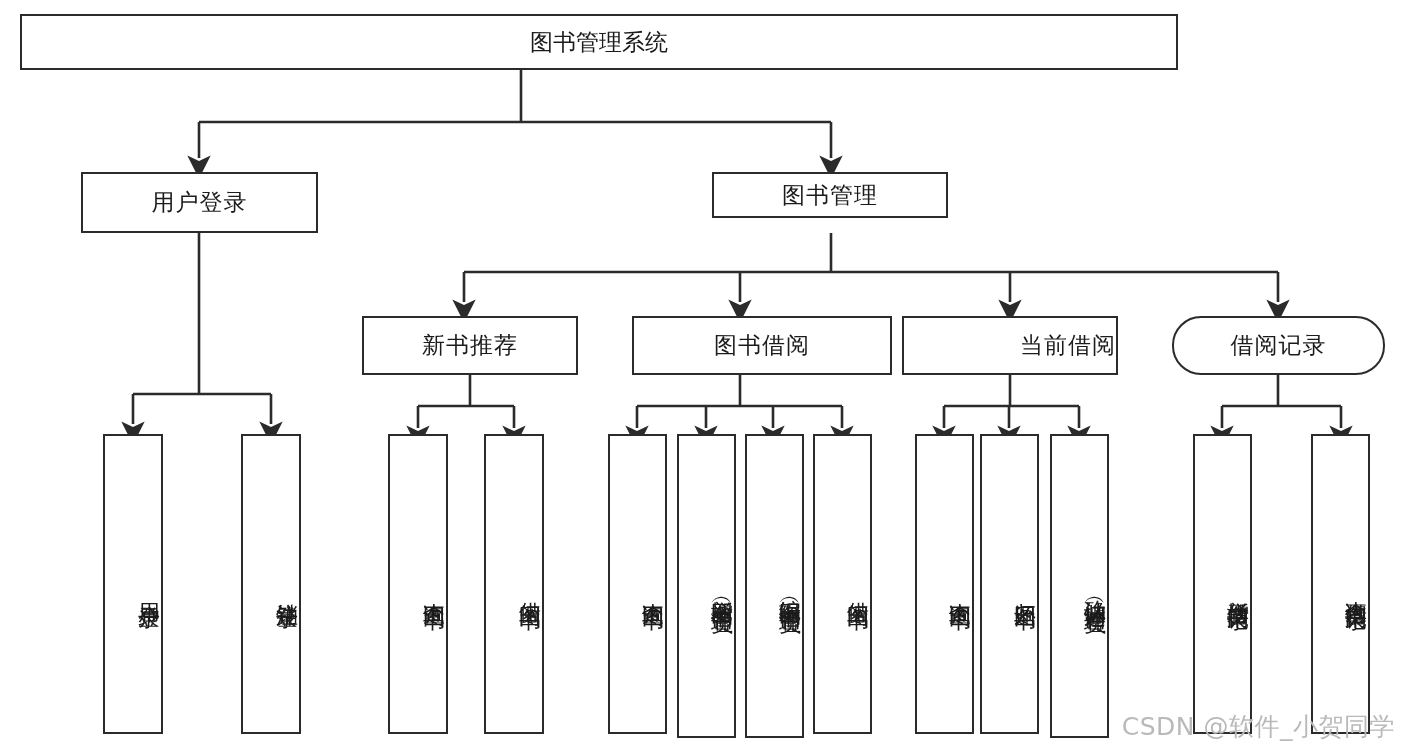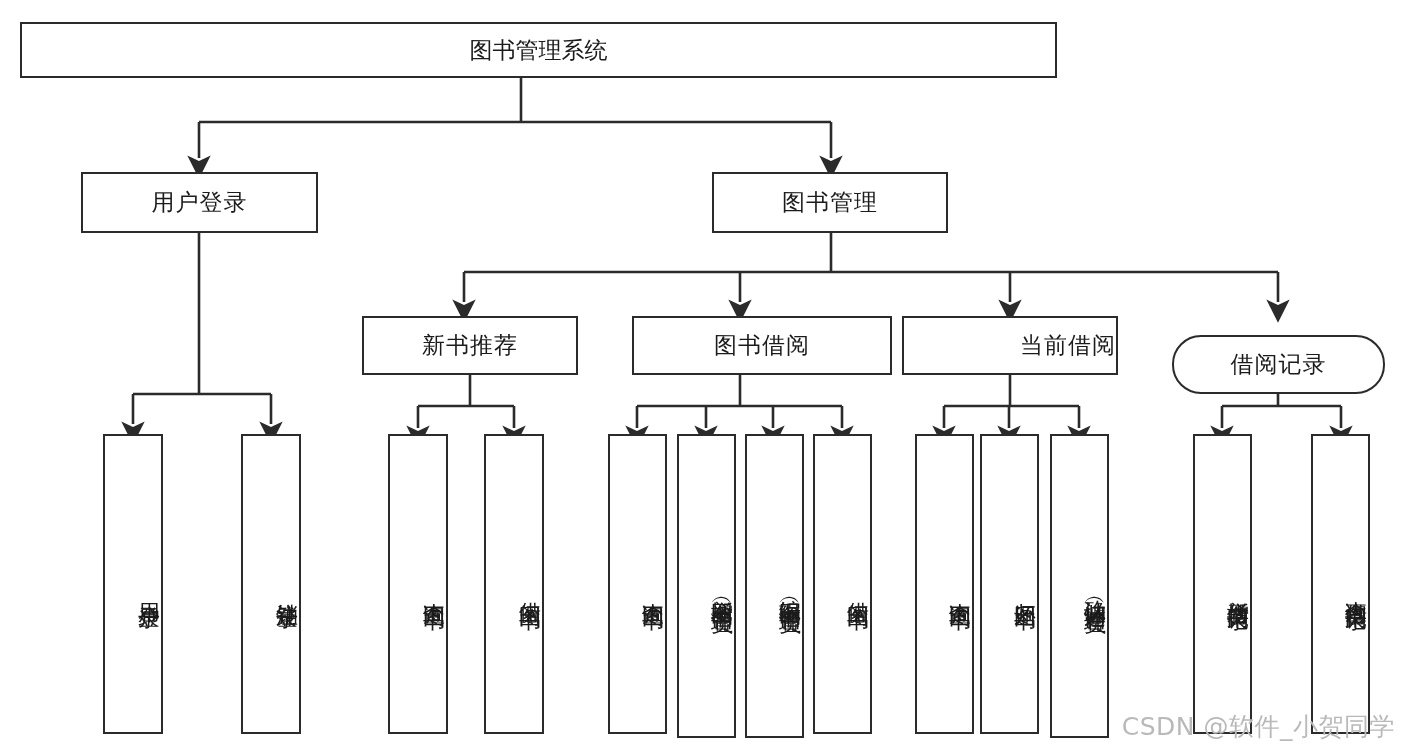--- a/index.html
+++ b/index.html
@@ -119,41 +119,41 @@
       <path d="M1009,406 L1009,428" marker-end="url(#arrow)"></path>
       <path d="M1079,406 L1079,428" marker-end="url(#arrow)"></path>
 
       <path d="M1278,375 L1278,406"></path>
       <path d="M1222,406 L1341,406"></path>
       <path d="M1222,406 L1222,428" marker-end="url(#arrow)"></path>
       <path d="M1341,406 L1341,428" marker-end="url(#arrow)"></path>
     </g>
   </svg>
 
-  <div class="node root" style="left:20px; top:14px; width:1037px; height:56px;margin-top:8px;">
+  <div class="node root" style="left:20px; top:14px; width:1158px; height:56px;">
     <span>图书管理系统</span>
   </div>
 
   <div class="node horiz" style="left:81px; top:172px; width:237px; height:61px;">
     <span>用户登录</span>
   </div>
-  <div class="node horiz" style="left:712px; top:172px; width:236px; height:61px;">
+  <div class="node horiz" style="left:712px; top:172px; width:236px; height:46px;">
     <span>图书管理</span>
   </div>
 
   <div class="node horiz" style="left:362px; top:316px; width:216px; height:59px;">
     <span>新书推荐</span>
   </div>
   <div class="node horiz" style="left:632px; top:316px; width:260px; height:59px;">
     <span>图书借阅</span>
   </div>
   <div class="node horiz" style="left:902px; top:316px; width:216px; height:59px;justify-content:flex-end;">
     <span>当前借阅</span>
   </div>
-  <div class="node horiz" style="left:1172px; top:335px; width:213px; height:59px;border-radius:29px;">
+  <div class="node horiz" style="left:1172px; top:316px; width:213px; height:59px;border-radius:29px;">
     <span>借阅记录</span>
   </div>
 
   <div class="node vert" style="left:103px; top:434px; width:60px; height:300px;">
     <span class="vlabel">用户登录</span>
   </div>
   <div class="node vert" style="left:241px; top:434px; width:60px; height:300px;">
     <span class="vlabel">注销登录</span>
   </div>
 

